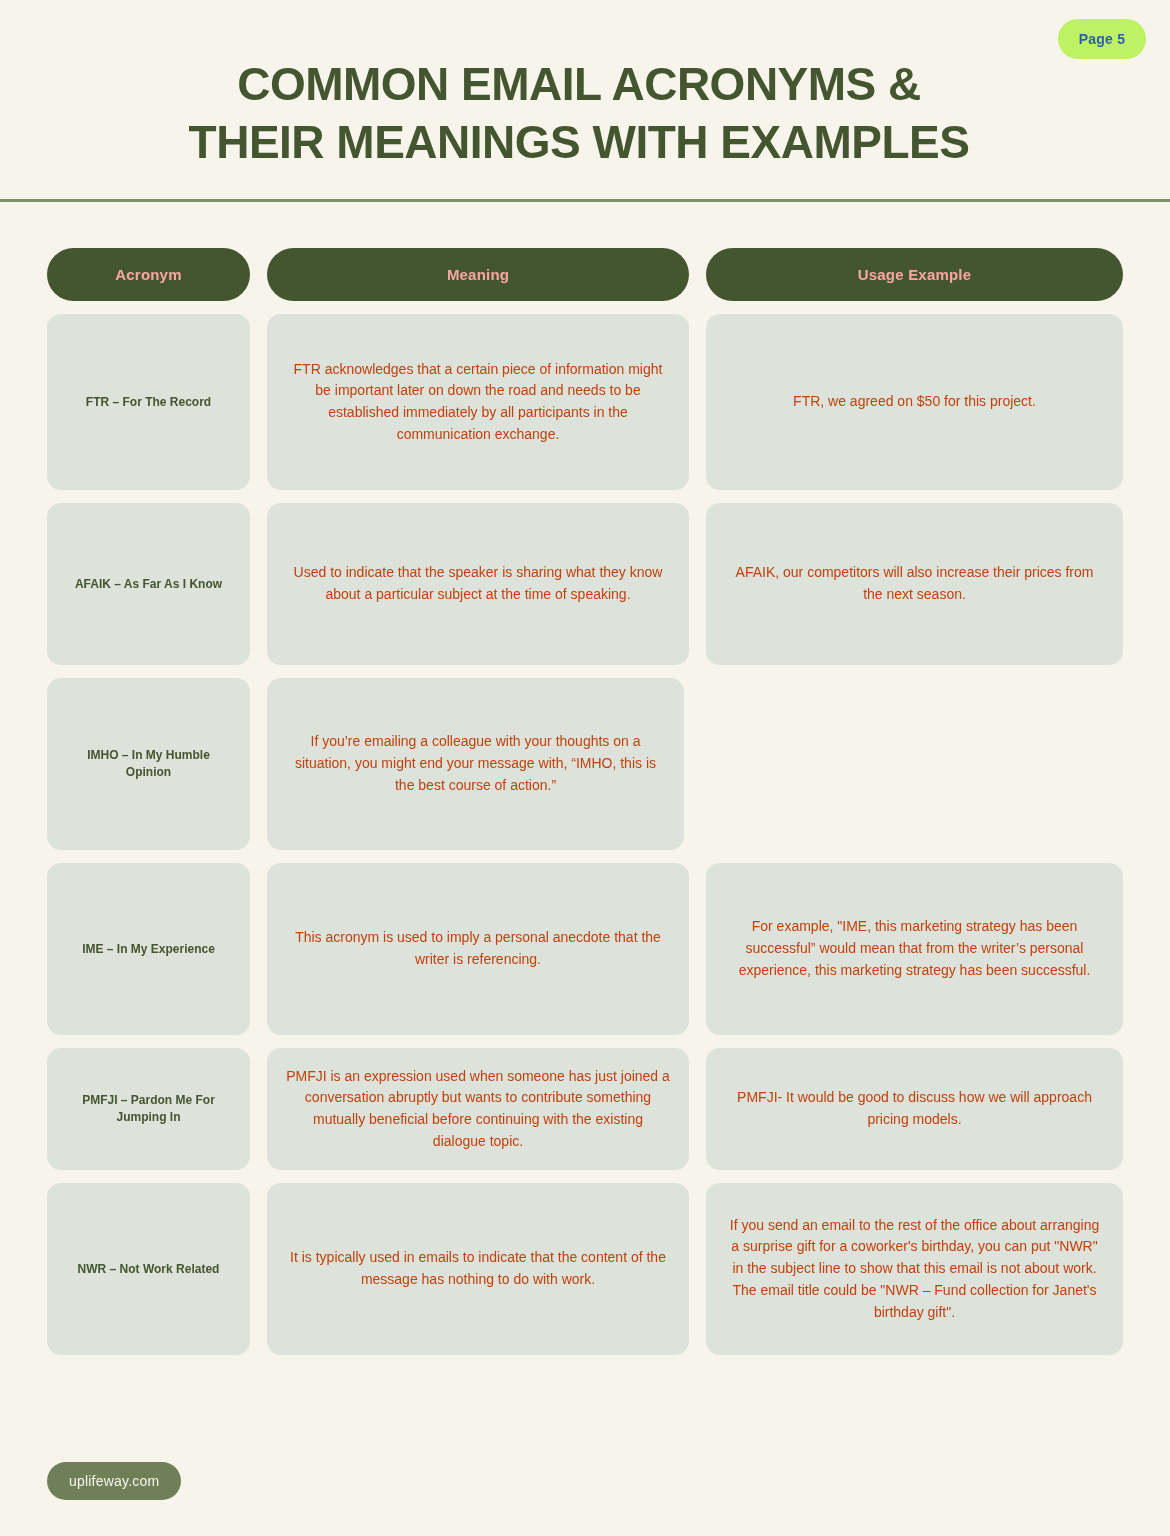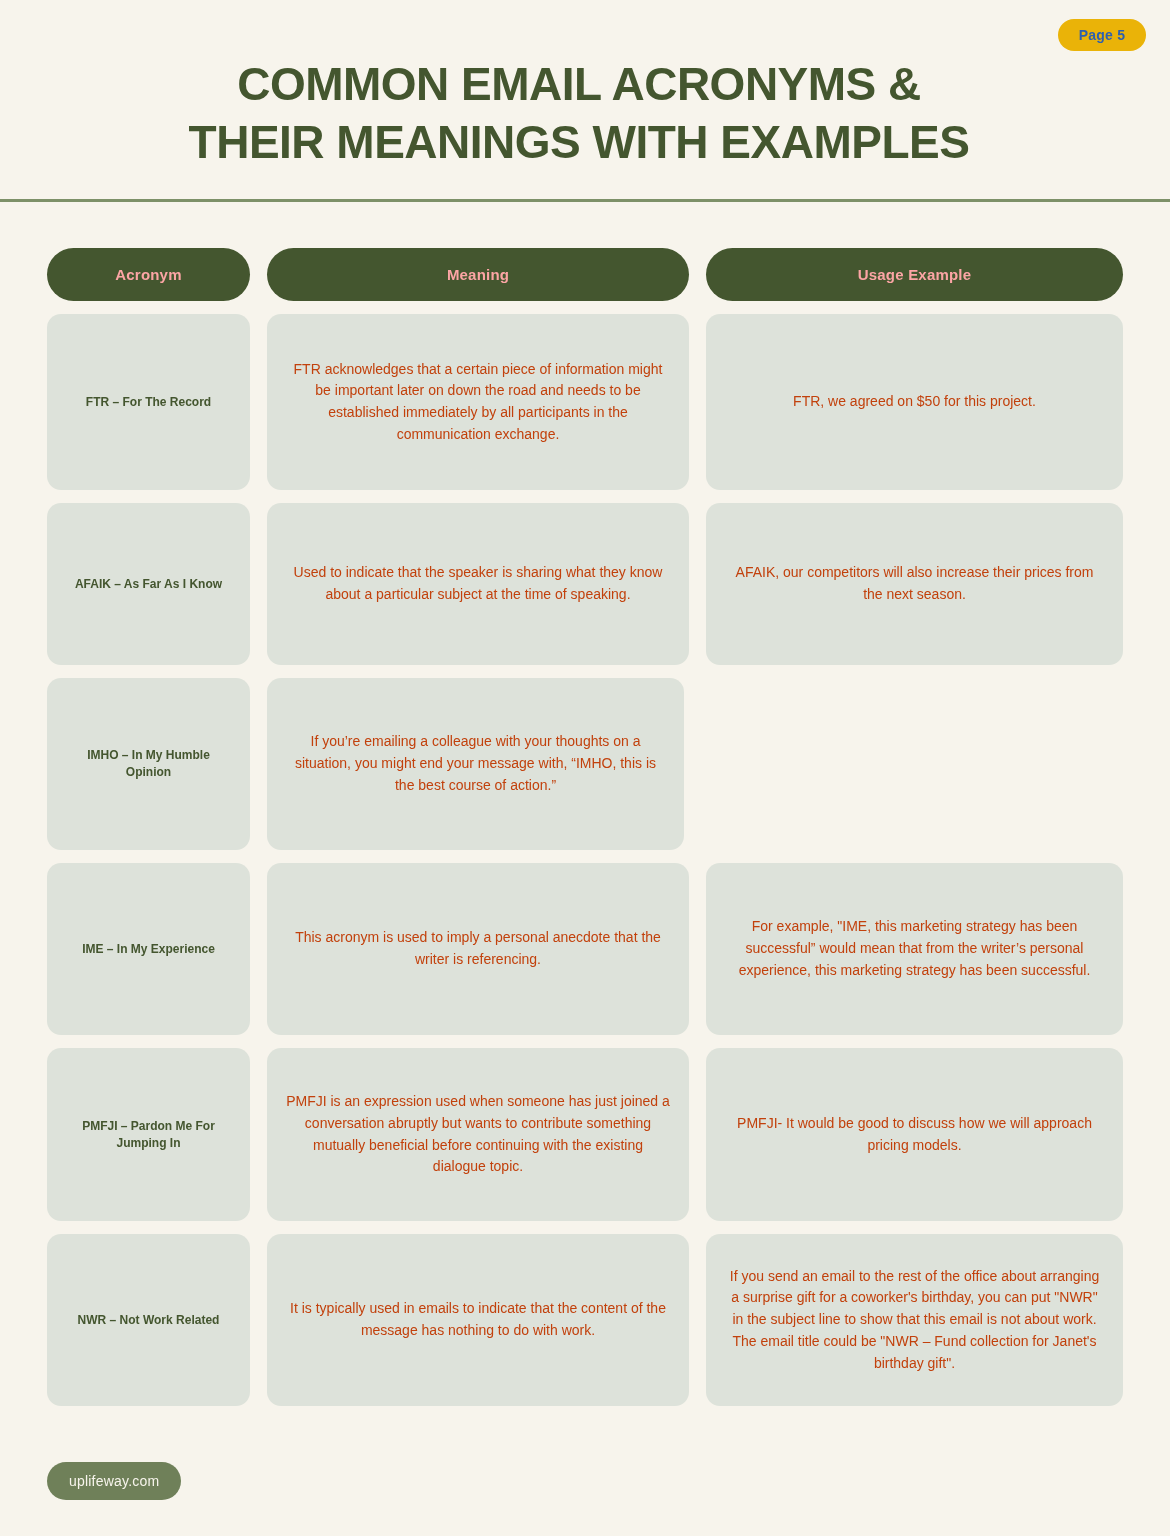--- a/index.html
+++ b/index.html
@@ -12,23 +12,23 @@
     position: relative;
     overflow: hidden;
   }
 
   
   .page-badge {
     position: absolute;
     top: 19px;
     right: 24px;
     width: 88px;
-    height: 32px;
+    height: 40px;
     border-radius: 20px;
-    background: #eab308;
+    background: #bef264;
     display: flex;
     align-items: center;
     justify-content: center;
     font-size: 14px;
     font-weight: bold;
     color: #2d5fb0;
     letter-spacing: .2px;
   }
 
   
@@ -108,21 +108,21 @@
     font-size: 14px;
     line-height: 1.55;
     color: #c2410c;
   }
 
   .row.data { align-items: stretch; }
   .row.r1 .cell { height: 176px; }
   .row.r2 .cell { height: 162px; }
   .row.r3 .cell { height: 172px; }
   .row.r4 .cell { height: 172px; }
-  .row.r5 .cell { height: 173px; }
+  .row.r5 .cell { height: 122px; }
   .row.r6 .cell { height: 172px; }
 
   
   .footer-badge {
     position: absolute;
     left: 47px;
     bottom: 36px;
     height: 38px;
     padding: 0 22px;
     border-radius: 19px;

